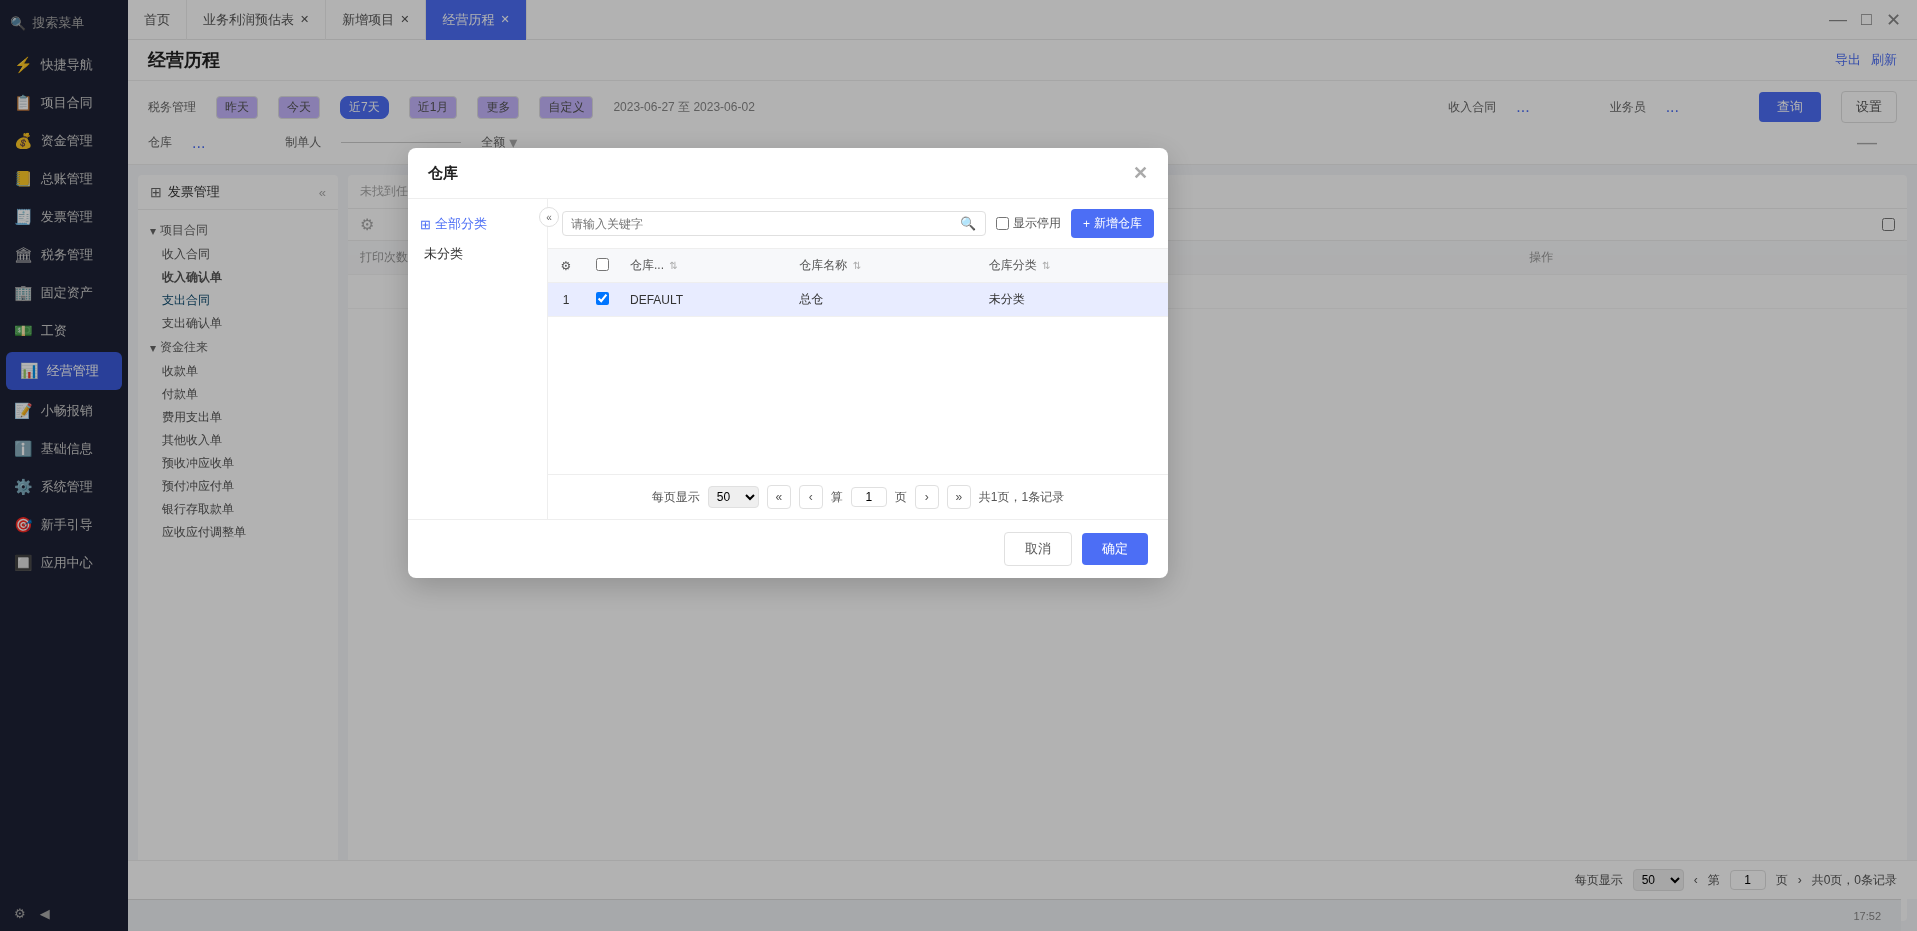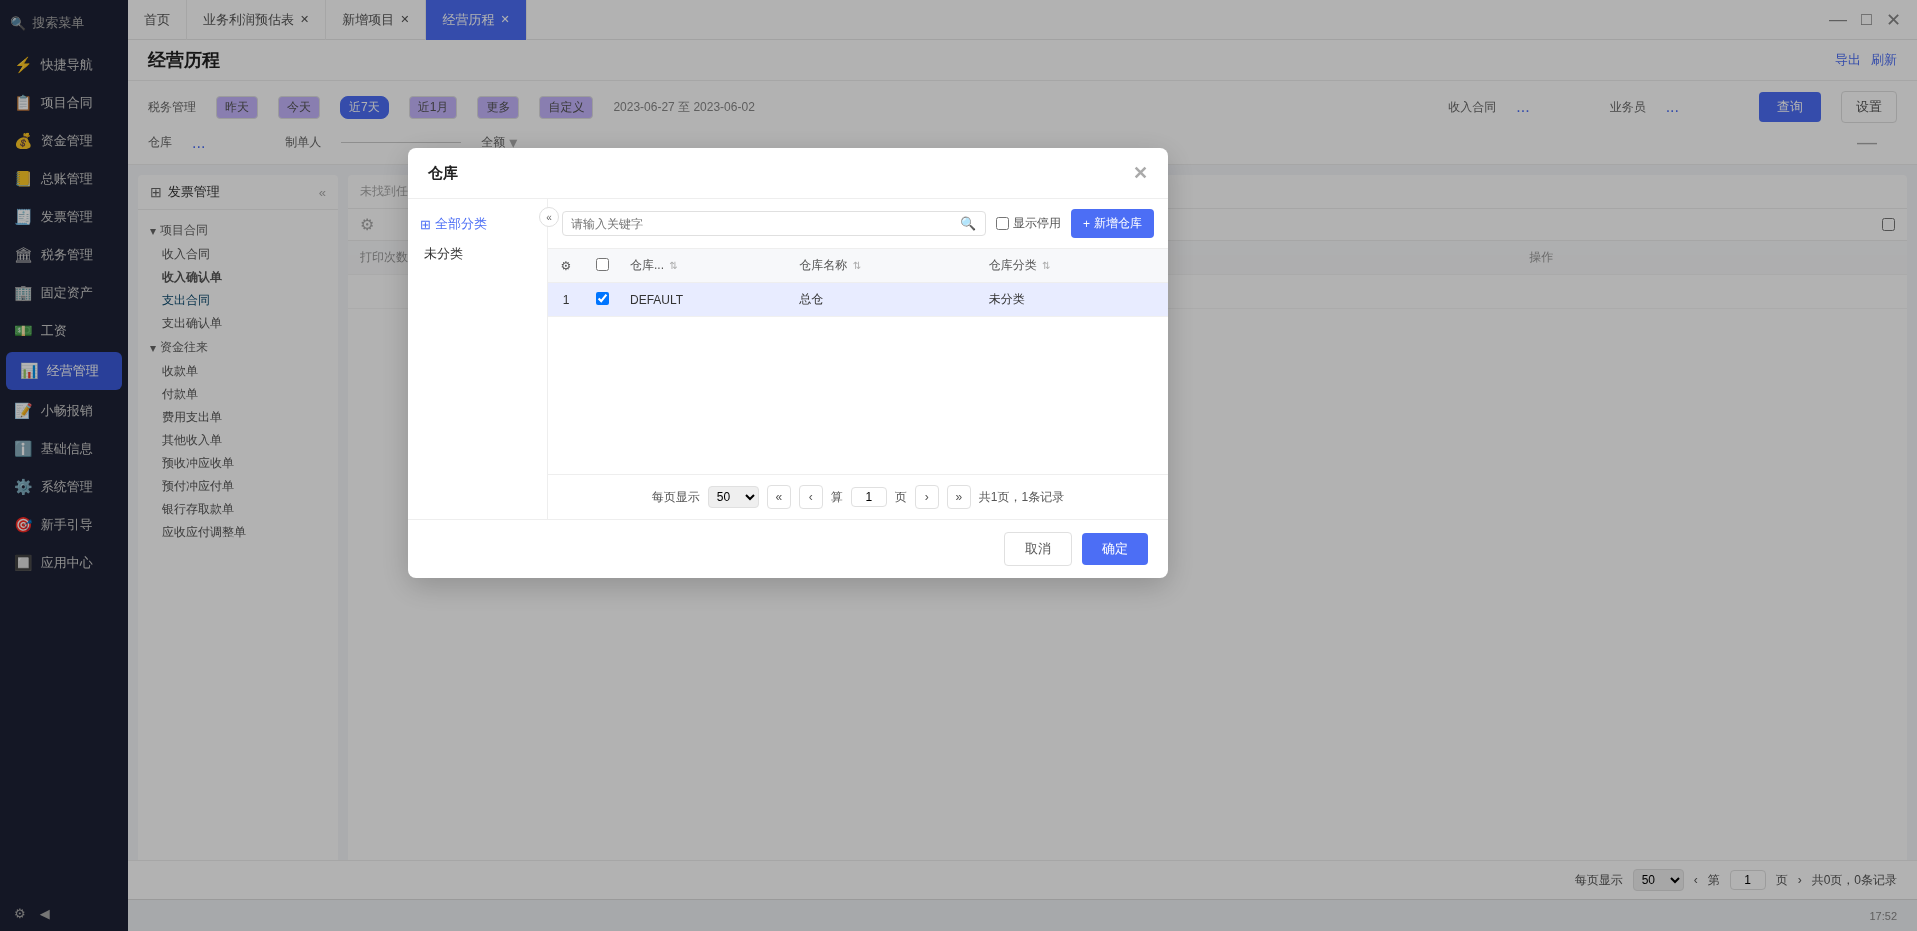--- a/index.html
+++ b/index.html
@@ -196,21 +196,21 @@
     
     .bottom-bar {
       position: fixed; bottom: 32px; left: 128px; right: 0;
       background: #fff; border-top: 1px solid #eee;
       padding: 8px 20px; display: flex; align-items: center; justify-content: flex-end;
       gap: 10px; font-size: 12px; color: #555; z-index: 5;
     }
 
     
     .status-bar {
-      position: fixed; bottom: 0; left: 0; right: 0; height: 32px;
+      position: fixed; bottom: 0; left: 0; right: 16px; height: 32px;
       background: #f0f2f5; border-top: 1px solid #ddd;
       display: flex; align-items: center; justify-content: space-between;
       padding: 0 20px; font-size: 11px; color: #888;
     }
 
     
     .sort-icon { color: #aaa; font-size: 10px; margin-left: 2px; }
     .bg-main-table {
       width: 100%; border-collapse: collapse; font-size: 12px; opacity: 0.6;
     }

